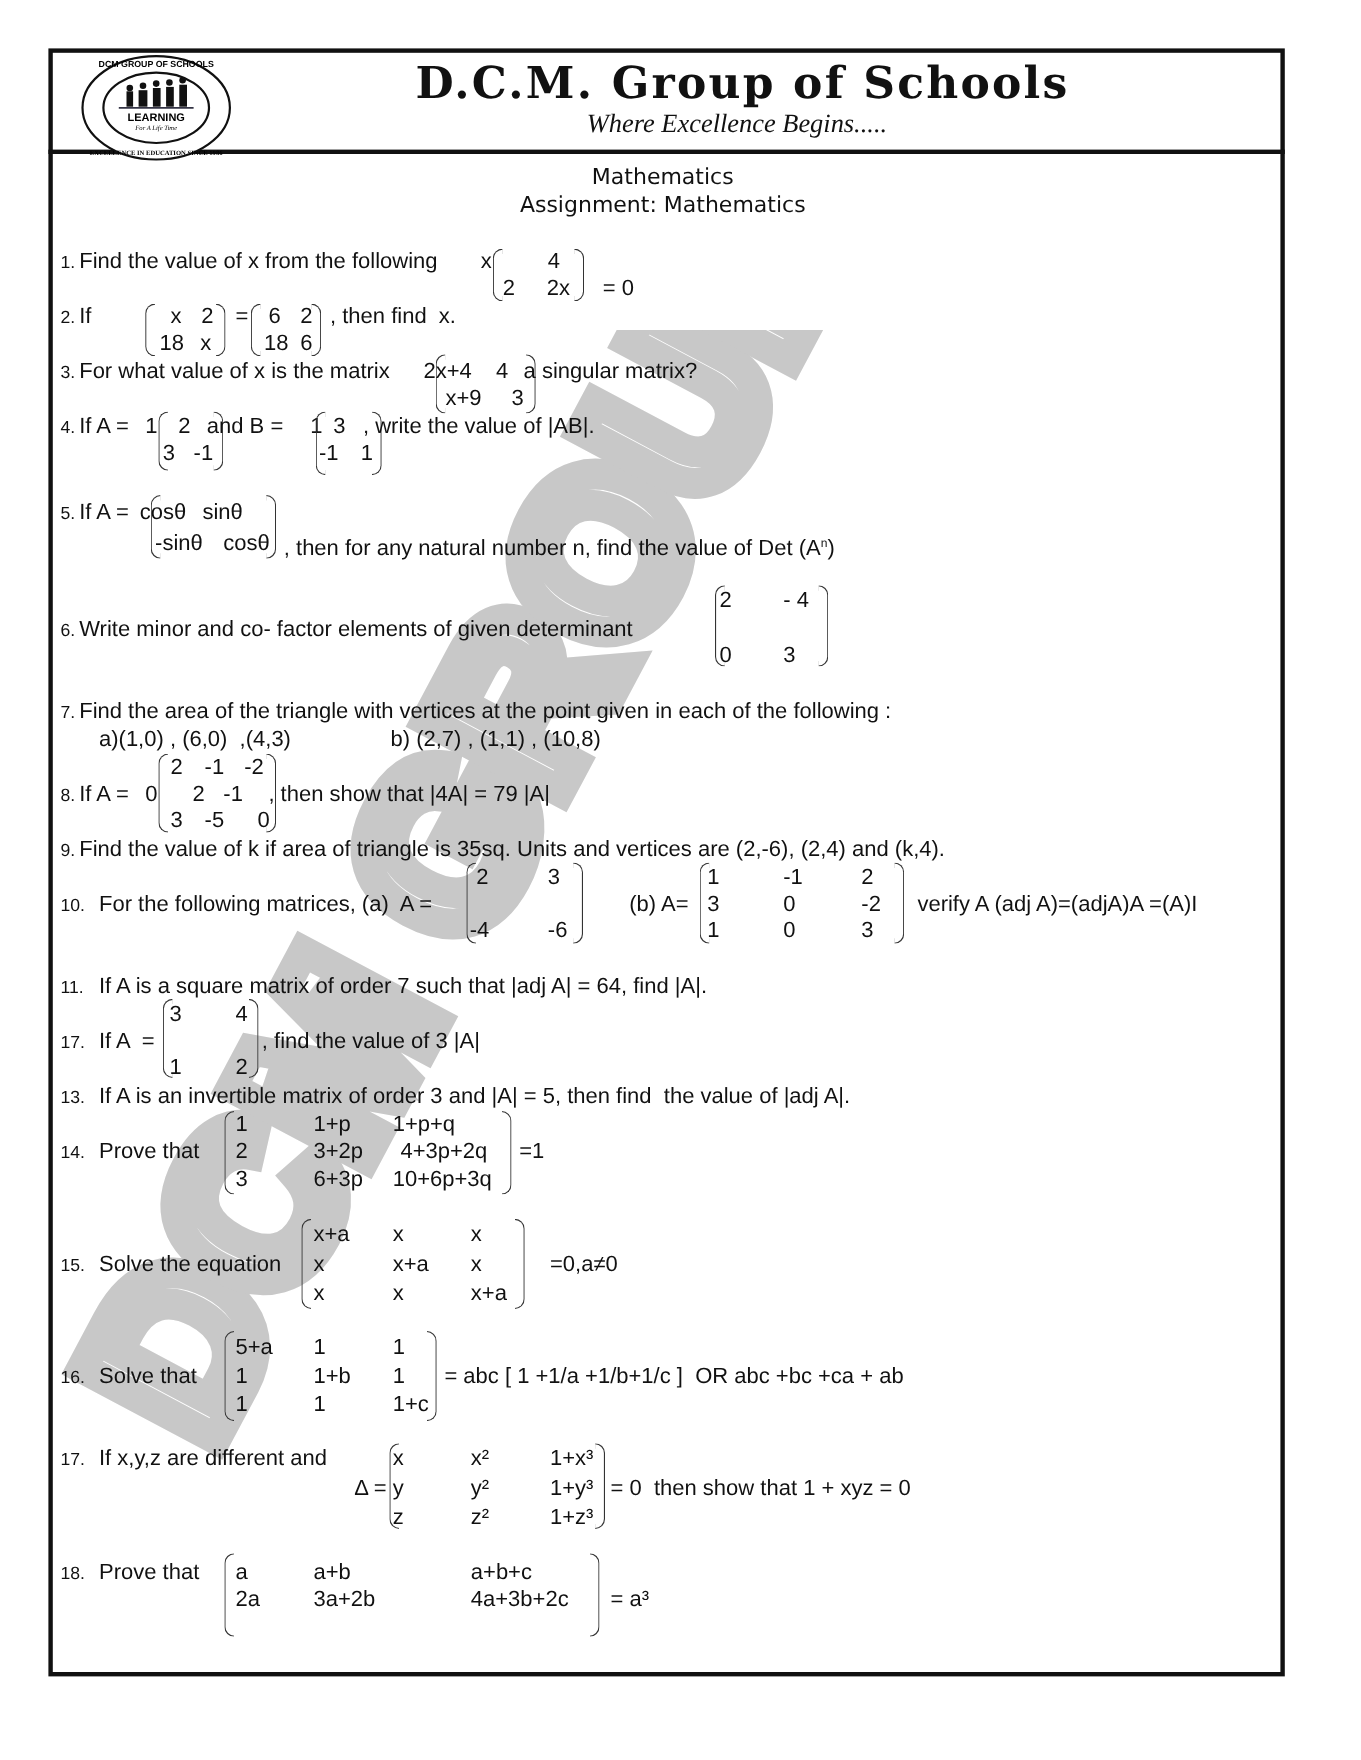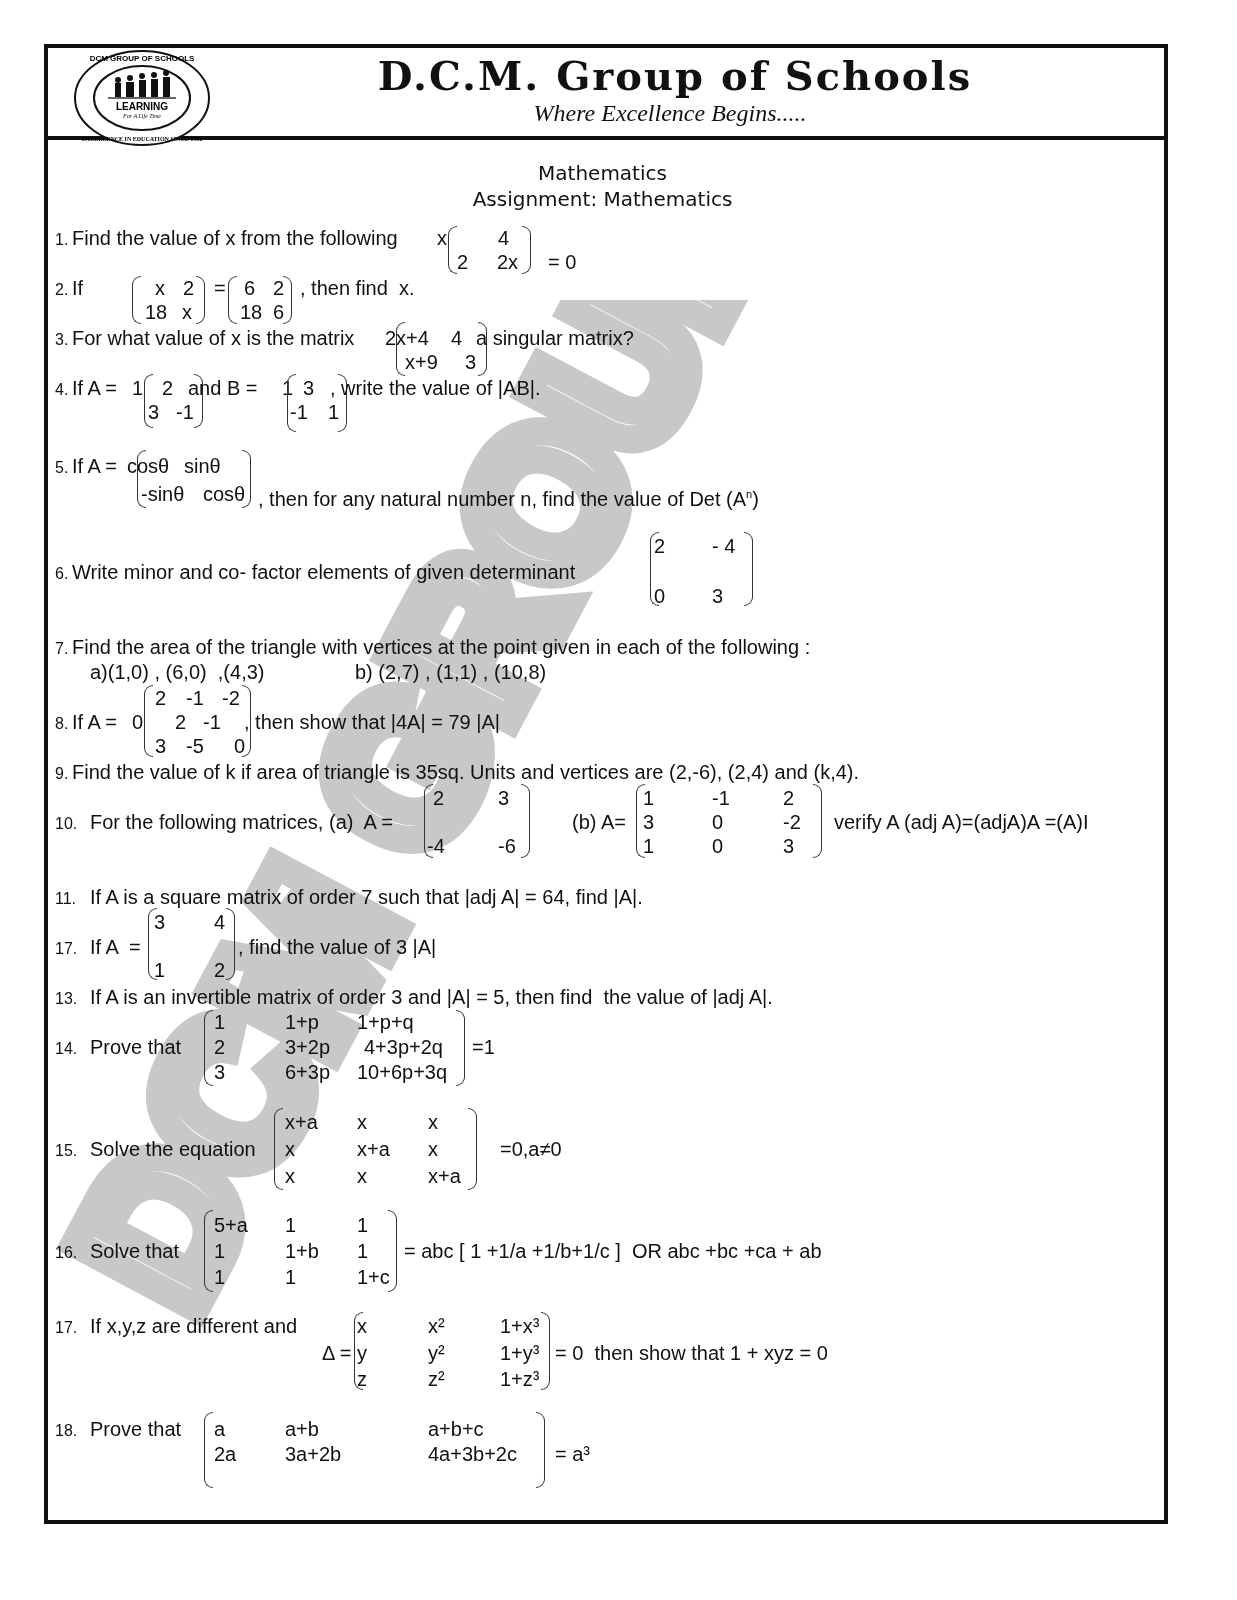--- a/index.html
+++ b/index.html
@@ -8,21 +8,21 @@
     .frame { position: absolute; left: 44px; top: 44px; width: 1124px; height: 1480px;
              border: 4px solid #111; box-sizing: border-box; }
     .header-rule { position: absolute; left: 44px; top: 136px; width: 1124px; height: 4px; background: #111; }
     .logo { position: absolute; left: 72px; top: 48px; width: 140px; height: 100px; }
     .brand { position: absolute; left: 355px; top: 52px; width: 640px;
              font-family: "DejaVu Serif", serif; font-size: 40px; font-weight: bold; letter-spacing: 2px;
              text-align: center; }
     .tagline { position: absolute; left: 470px; top: 100px; width: 400px; text-align: center;
                font-family: "Liberation Serif", serif; font-style: italic; font-size: 24px; }
     .subject, .assignment { position: absolute; left: 400px; width: 405px; text-align: center;
-               font-family: "DejaVu Sans", sans-serif; font-size: 20px; margin-top: 13px; }
+               font-family: "DejaVu Sans", sans-serif; font-size: 20px; }
     .subject { top: 148px; }
     .assignment { top: 174px; }
     .t { position: absolute; font-size: 20px; white-space: pre; line-height: 24px; }
     .num { font-size: 16px; }
     .br { position: absolute; border: 1.5px solid #333; }
     .br.l { border-right: none; border-radius: 12px 0 0 12px; }
     .br.r { border-left: none; border-radius: 0 12px 12px 0; }
     .wm { position: absolute; left: 40px; top: 300px; width: 1200px; height: 1100px; pointer-events: none; }
     sup { font-size: 11px; }
   </style>

